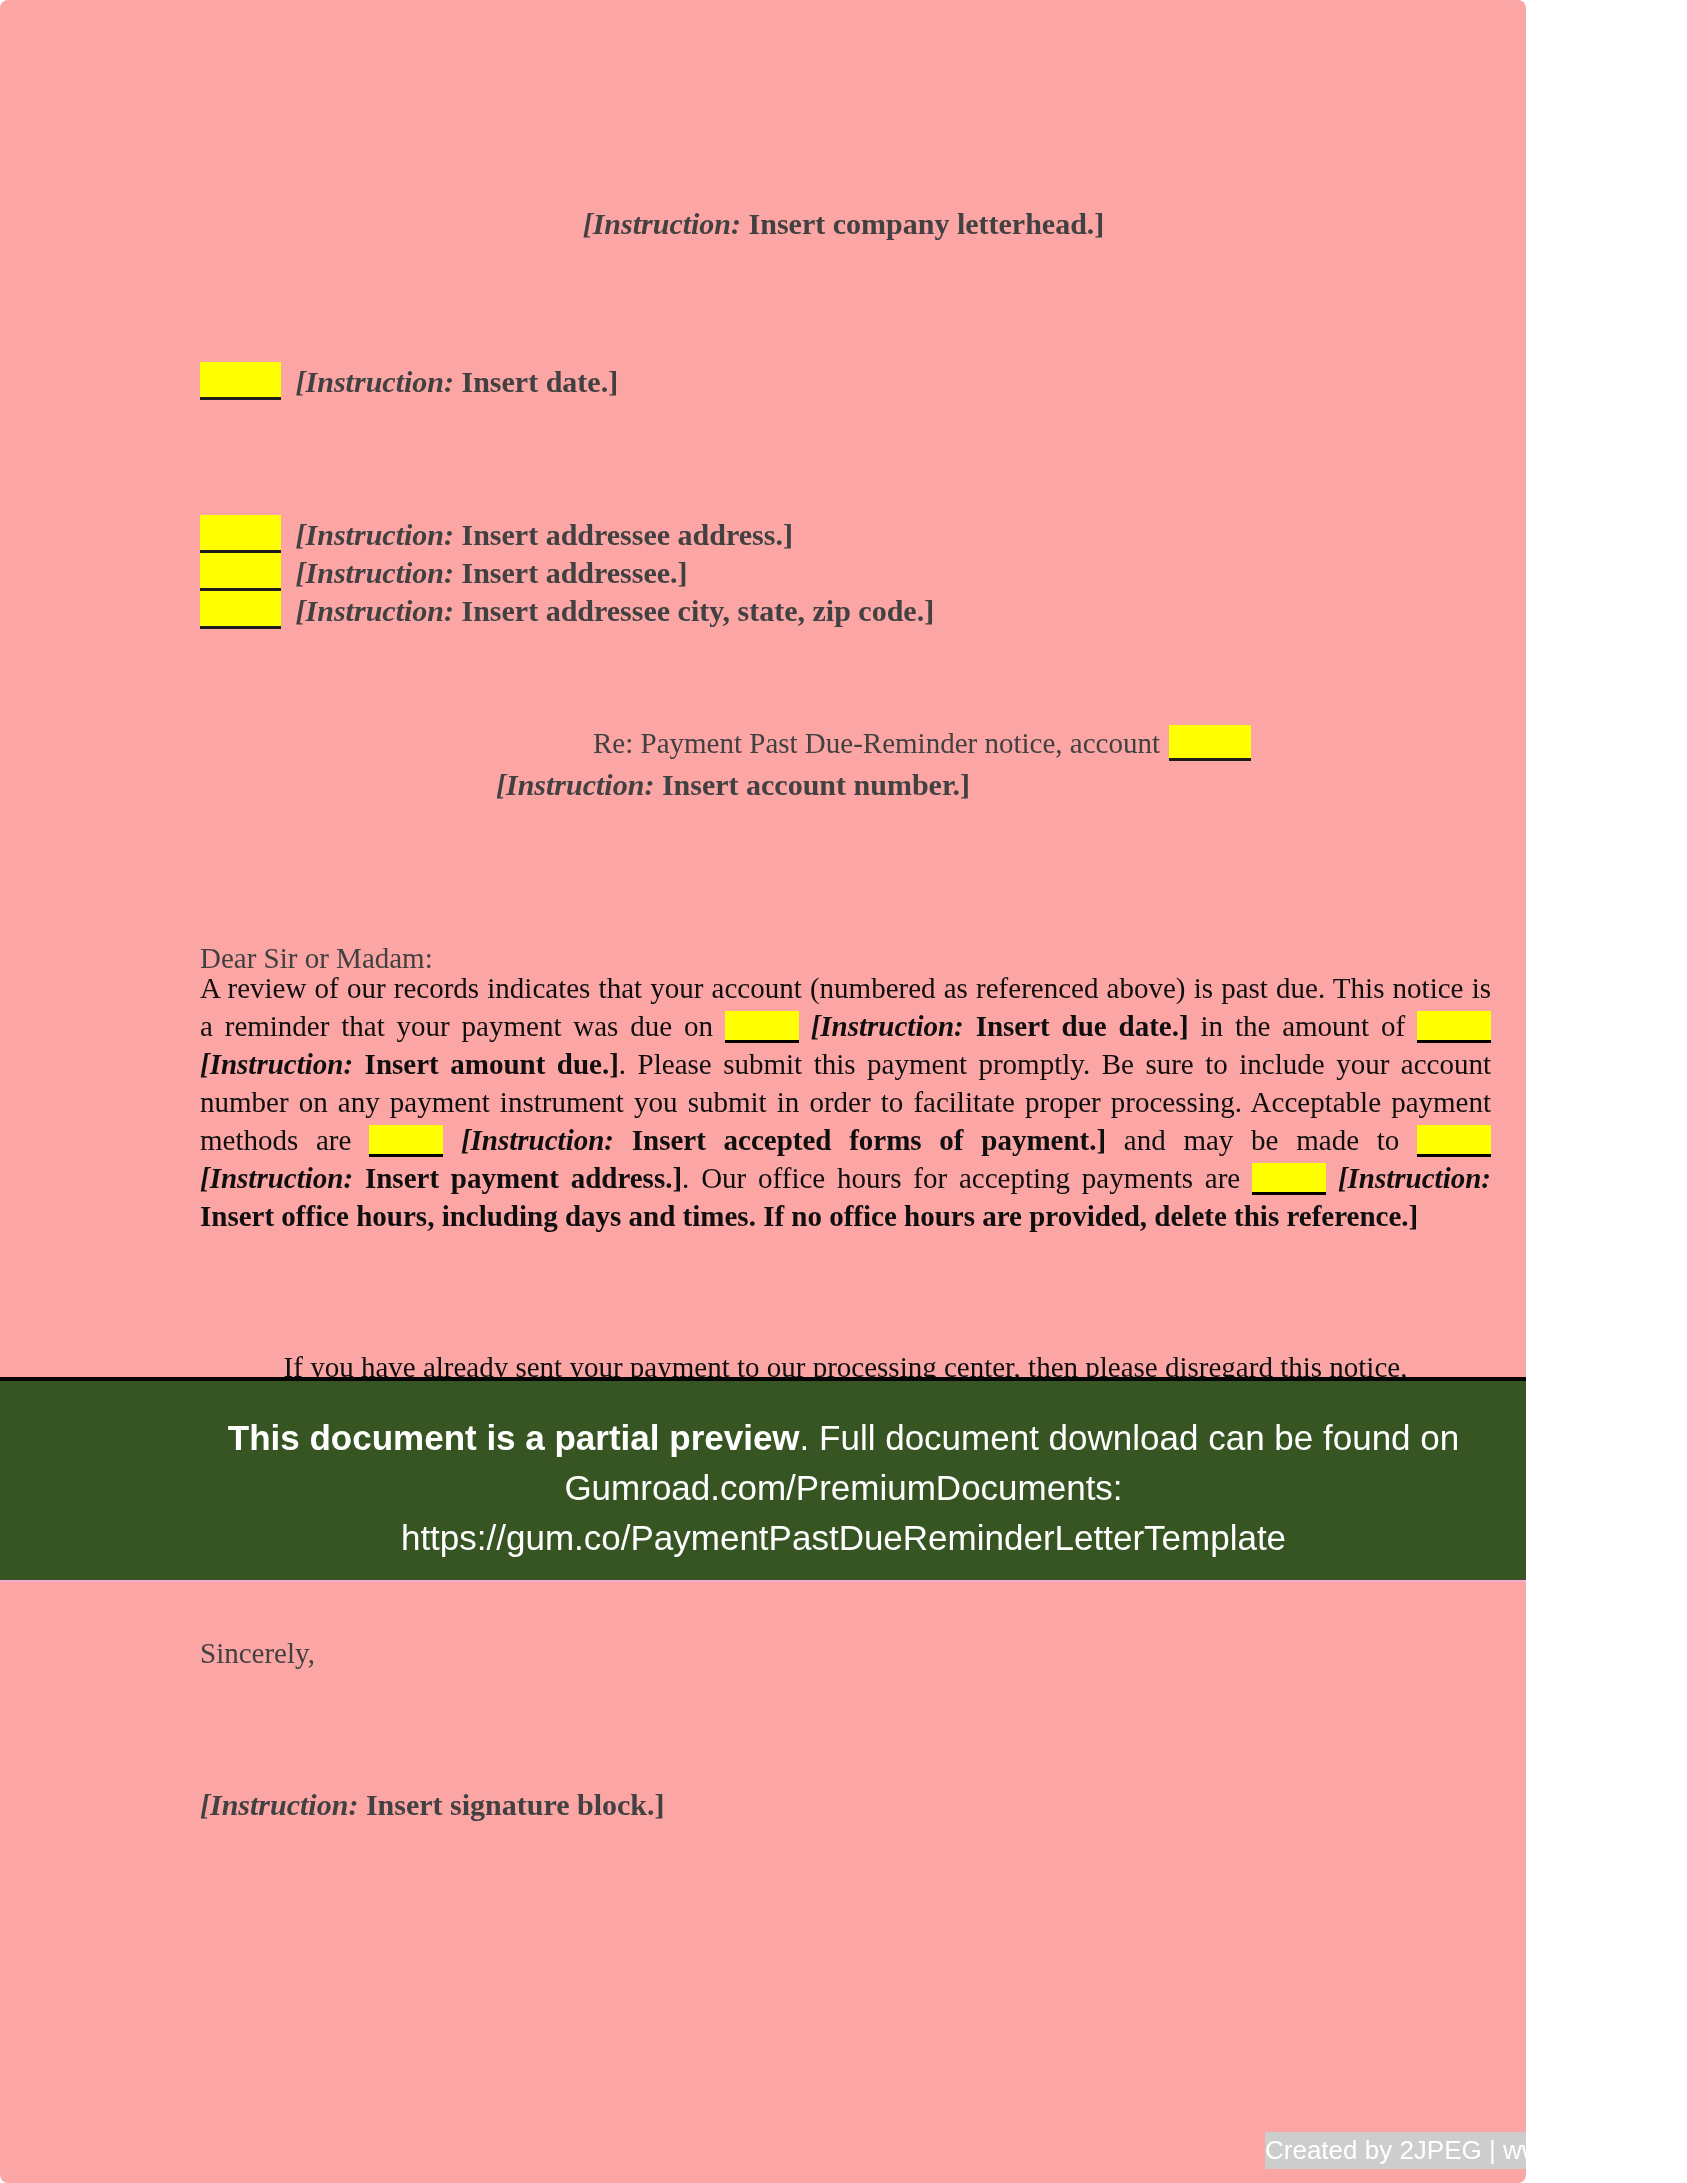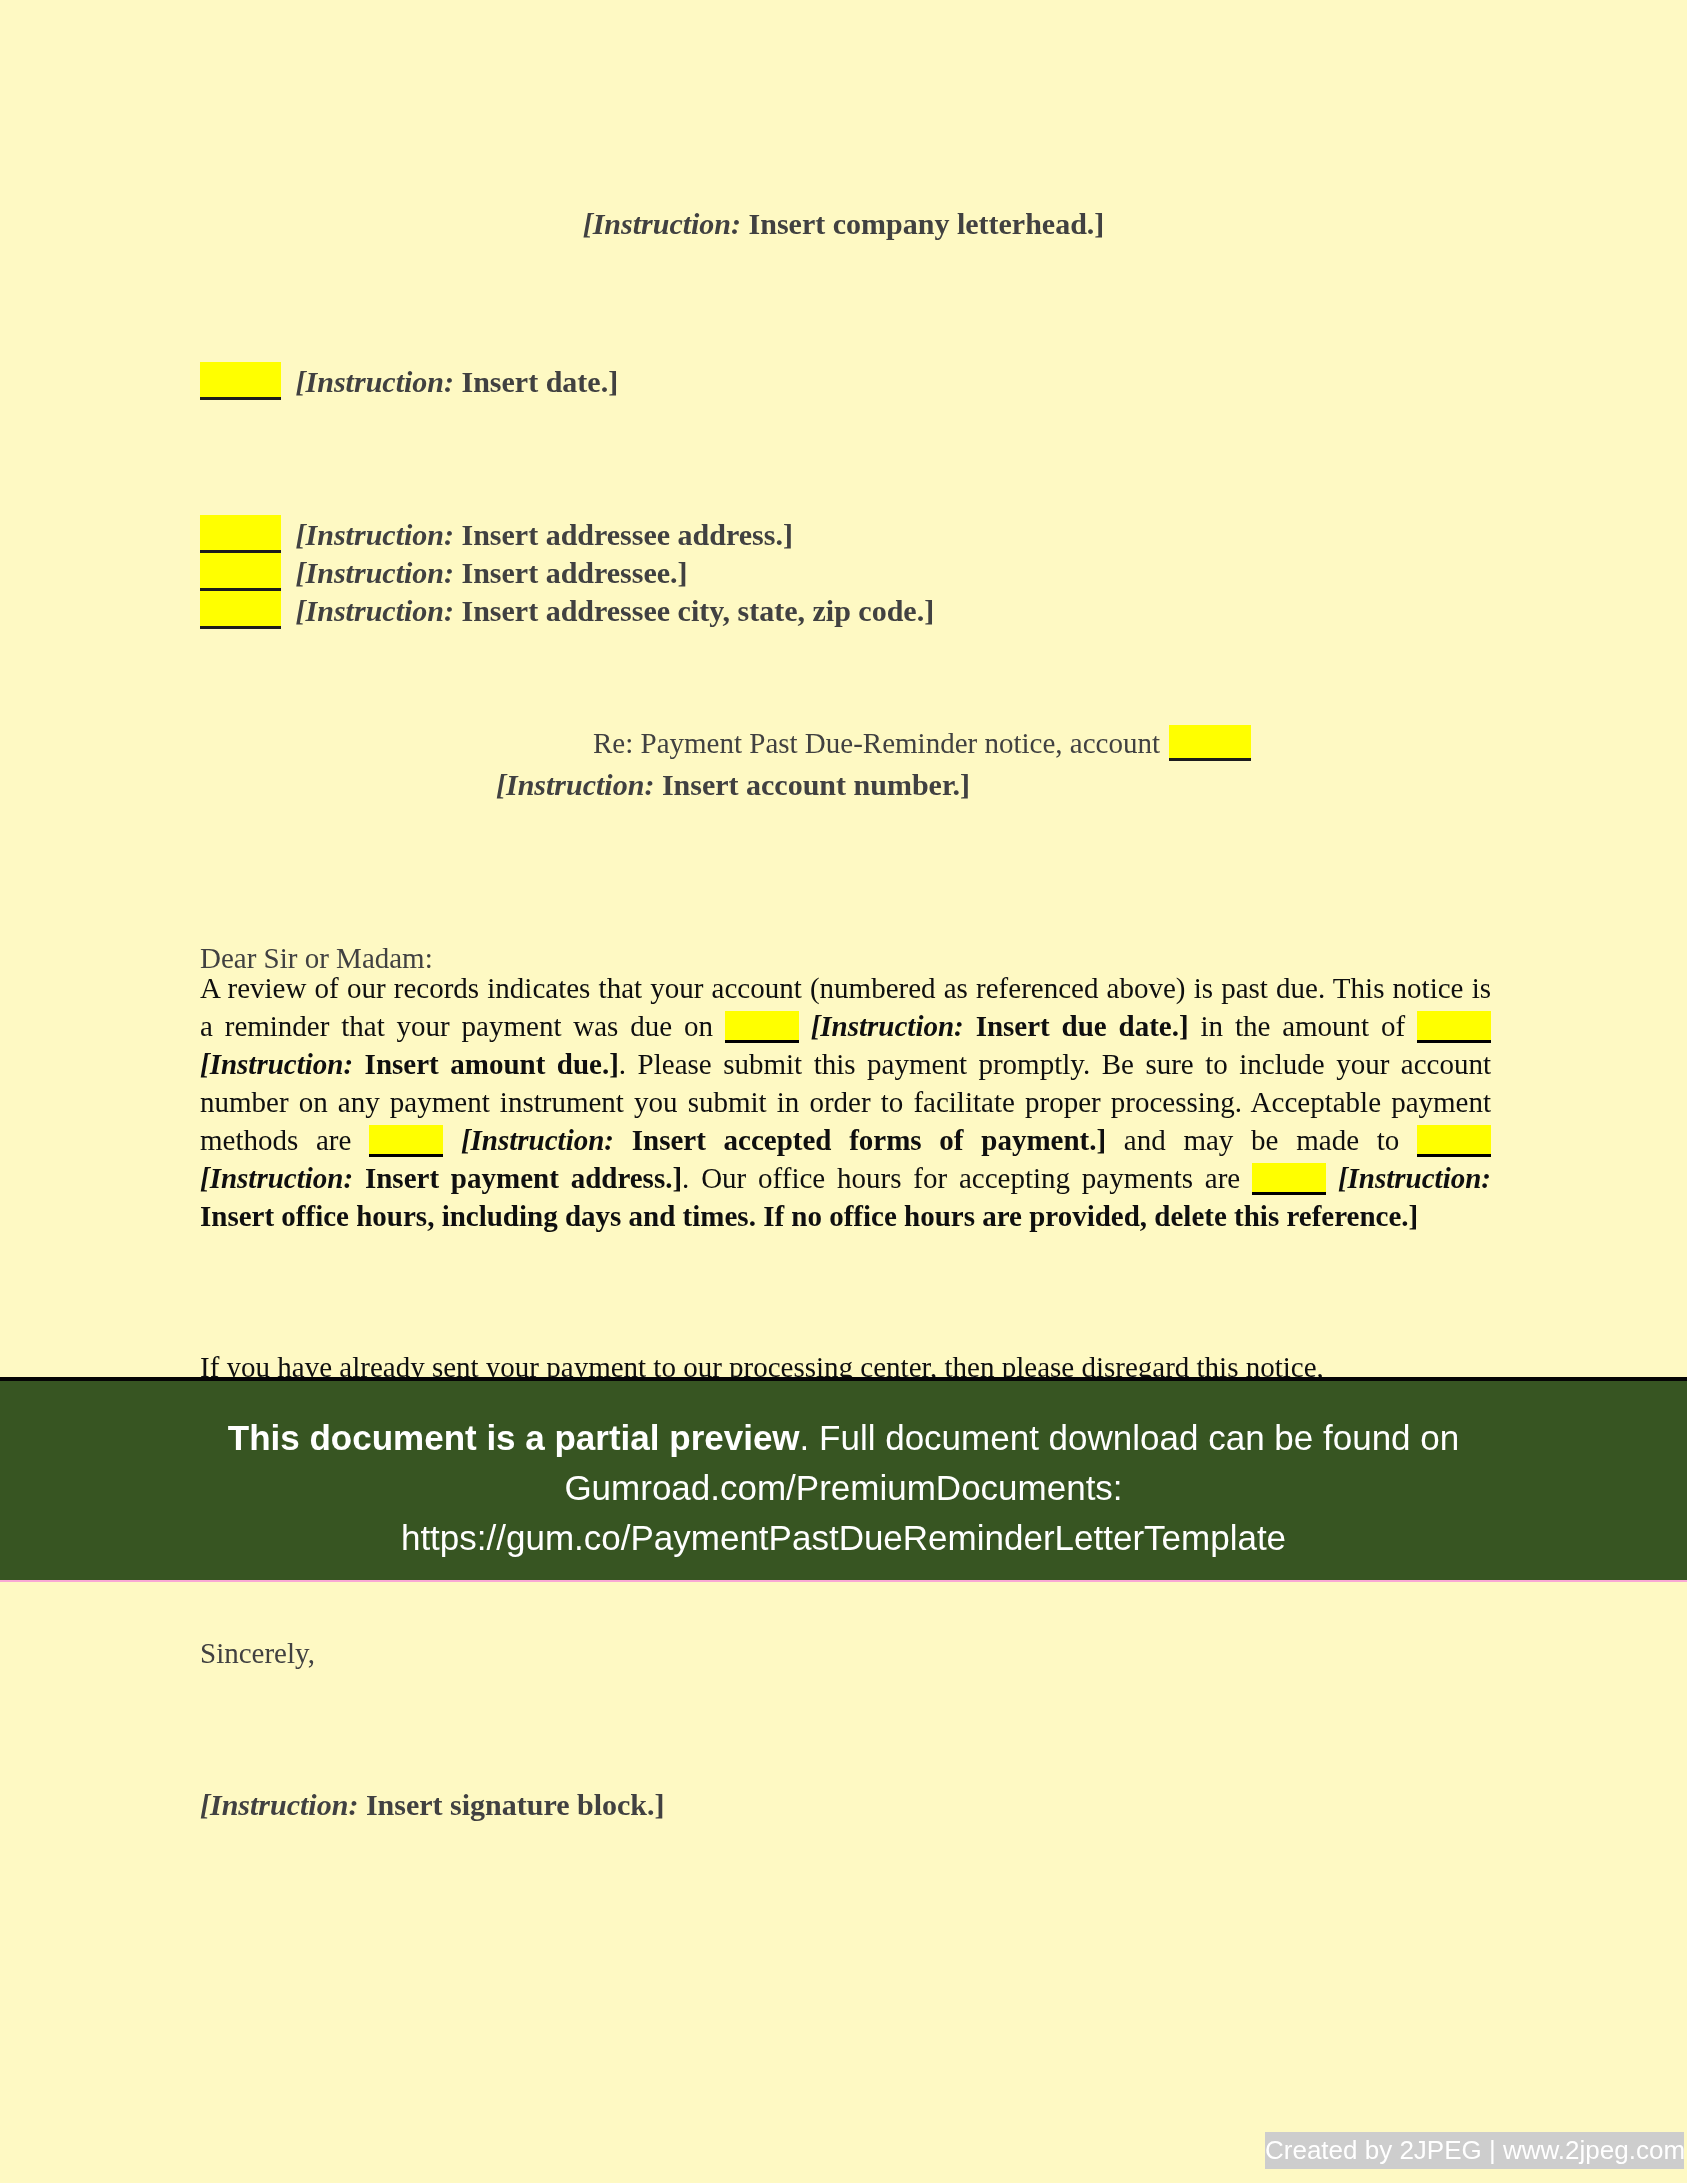--- a/index.html
+++ b/index.html
@@ -6,31 +6,32 @@
     --highlight: #ffff00;
     --banner-bg: #375522;
     --banner-text: #ffffff;
     --ink-gray: #414141;
     --ink-black: #0f0f0f;
   }
   * { margin: 0; padding: 0; box-sizing: border-box; }
   html, body { background: #ffffff; }
   .page {
     position: relative;
-    width: 1687px;
+    width: 1526px;
     height: 2183px;
-    background: #fef9c3;
+    background: #fca5a5;
     overflow: hidden;
     font-family: "Liberation Serif", serif;
+    border-radius: 8px;
   }
   .abs { position: absolute; }
 
   
   .gray { color: var(--ink-gray); }
-  .black { color: var(--ink-black); }
+  .black { color: var(--ink-black); text-align: center; }
   .b  { font-weight: bold; }
   .bi { font-weight: bold; font-style: italic; }
 
   .letterhead-line {
     top: 205px; left: 0; width: 1687px;
     text-align: center;
     font-size: 30px; line-height: 38px;
   }
 
   

